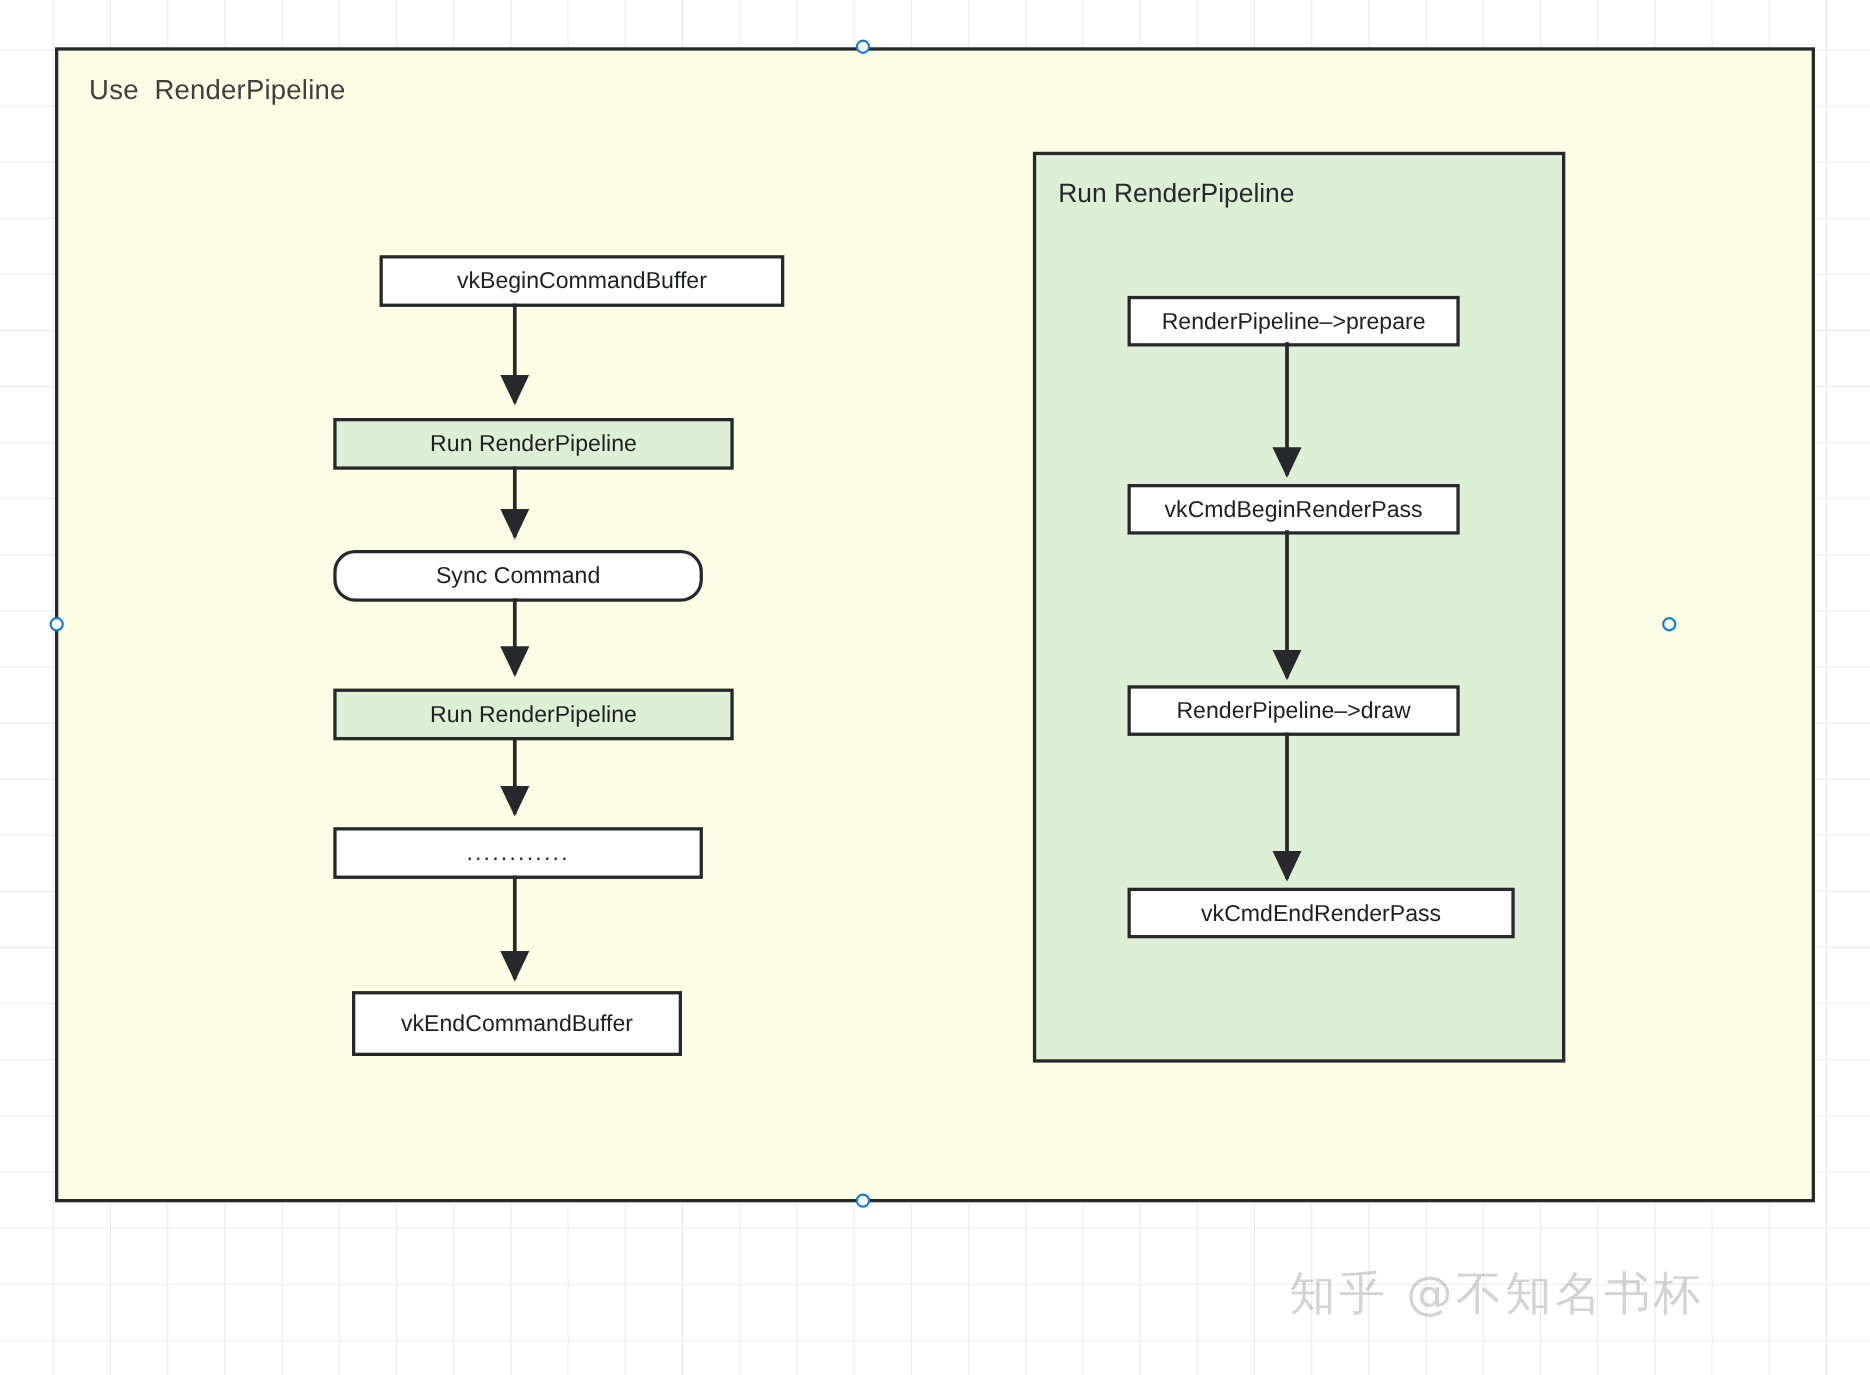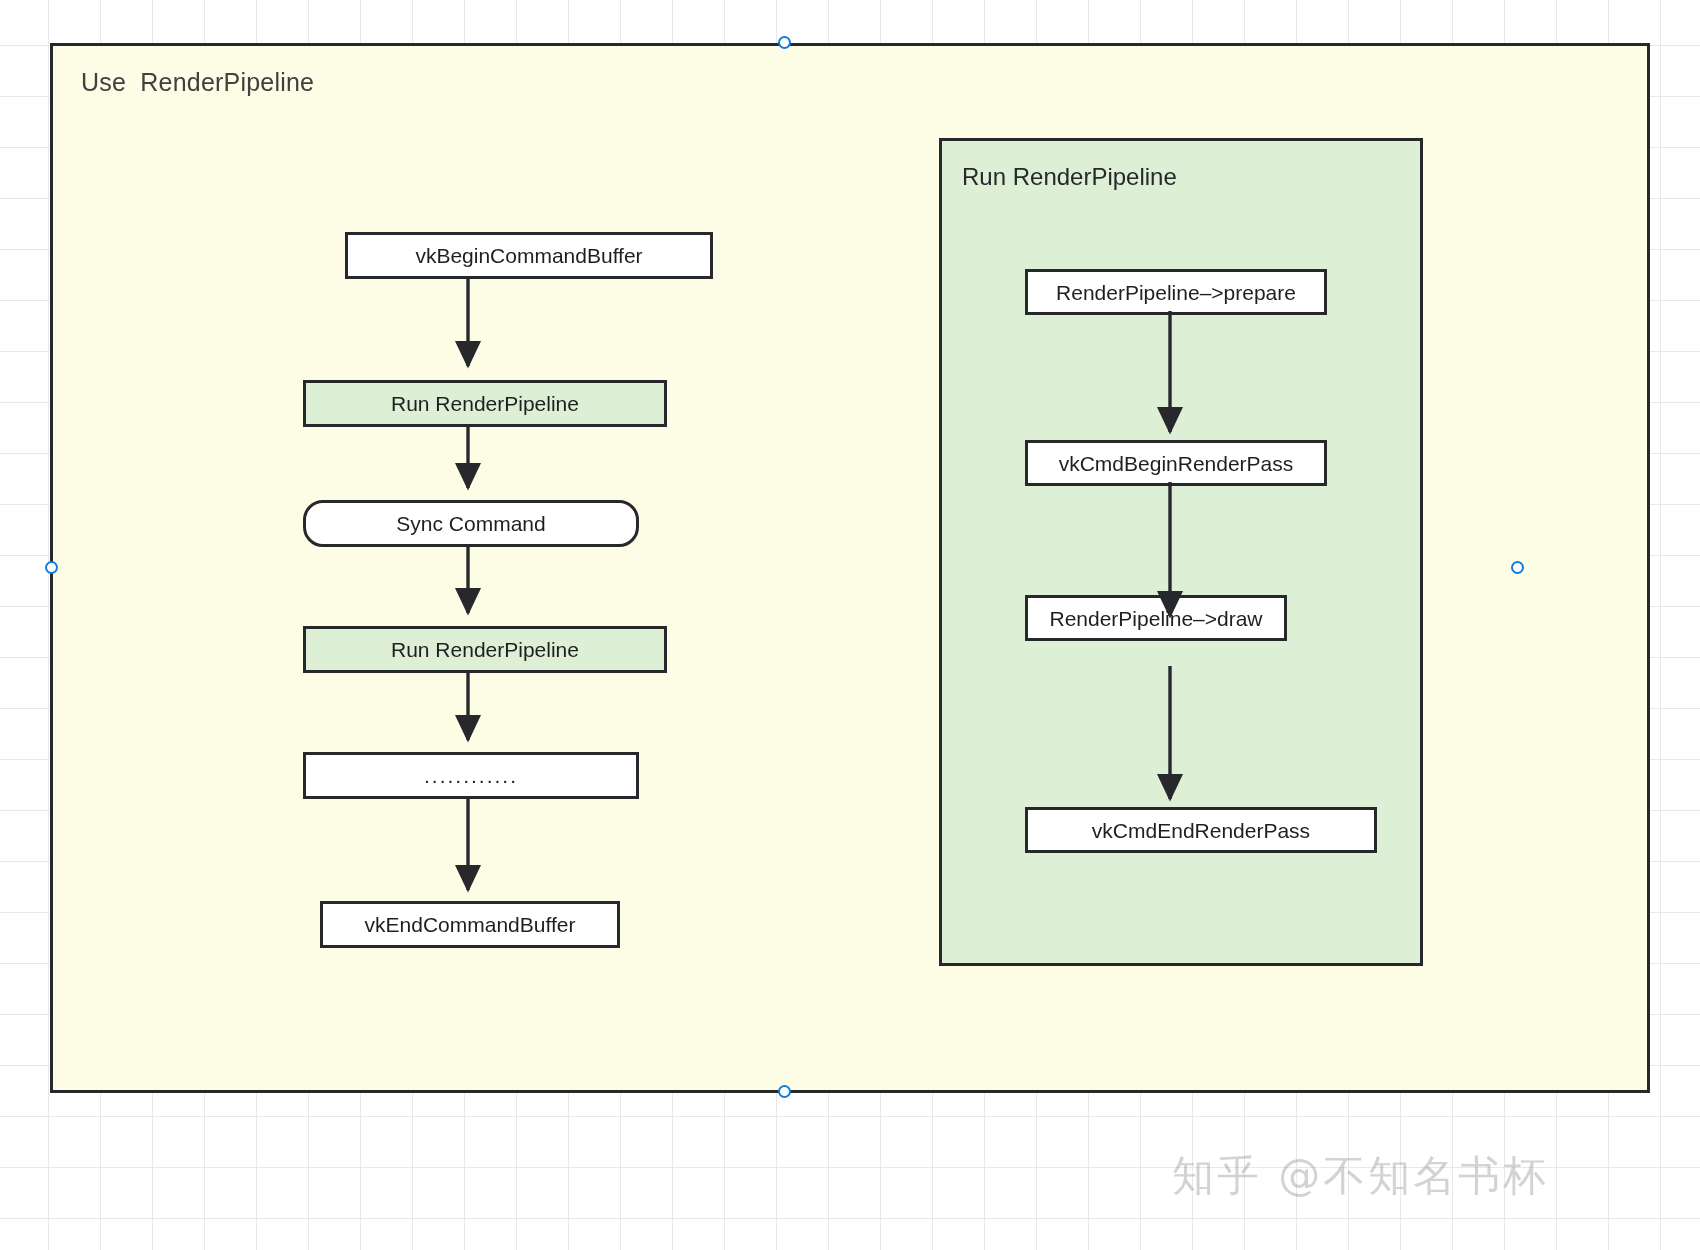--- a/index.html
+++ b/index.html
@@ -145,37 +145,37 @@
     </div>
 
     <div class="node green" style="left:250px; top:580px; width:364px; height:47px;">
       <span>Run RenderPipeline</span>
     </div>
 
     <div class="node white dots" style="left:250px; top:706px; width:336px; height:47px;">
       <span>............</span>
     </div>
 
-    <div class="node white" style="left:267px; top:855px; width:300px; height:47px;">
+    <div class="node white" style="left:267px; top:855px; width:300px; height:59px;">
       <span>vkEndCommandBuffer</span>
     </div>
 
     <div id="inner-container">
 
       <div id="inner-title">Run RenderPipeline</div>
 
       <div class="node white" style="left:83px; top:128px; width:302px; height:46px;">
         <span>RenderPipeline–&gt;prepare</span>
       </div>
 
       <div class="node white" style="left:83px; top:299px; width:302px; height:46px;">
         <span>vkCmdBeginRenderPass</span>
       </div>
 
-      <div class="node white" style="left:83px; top:454px; width:262px; height:46px;">
+      <div class="node white" style="left:83px; top:482px; width:302px; height:46px;">
         <span>RenderPipeline–&gt;draw</span>
       </div>
 
       <div class="node white" style="left:83px; top:666px; width:352px; height:46px;">
         <span>vkCmdEndRenderPass</span>
       </div>
 
     </div>
 
   </div>

